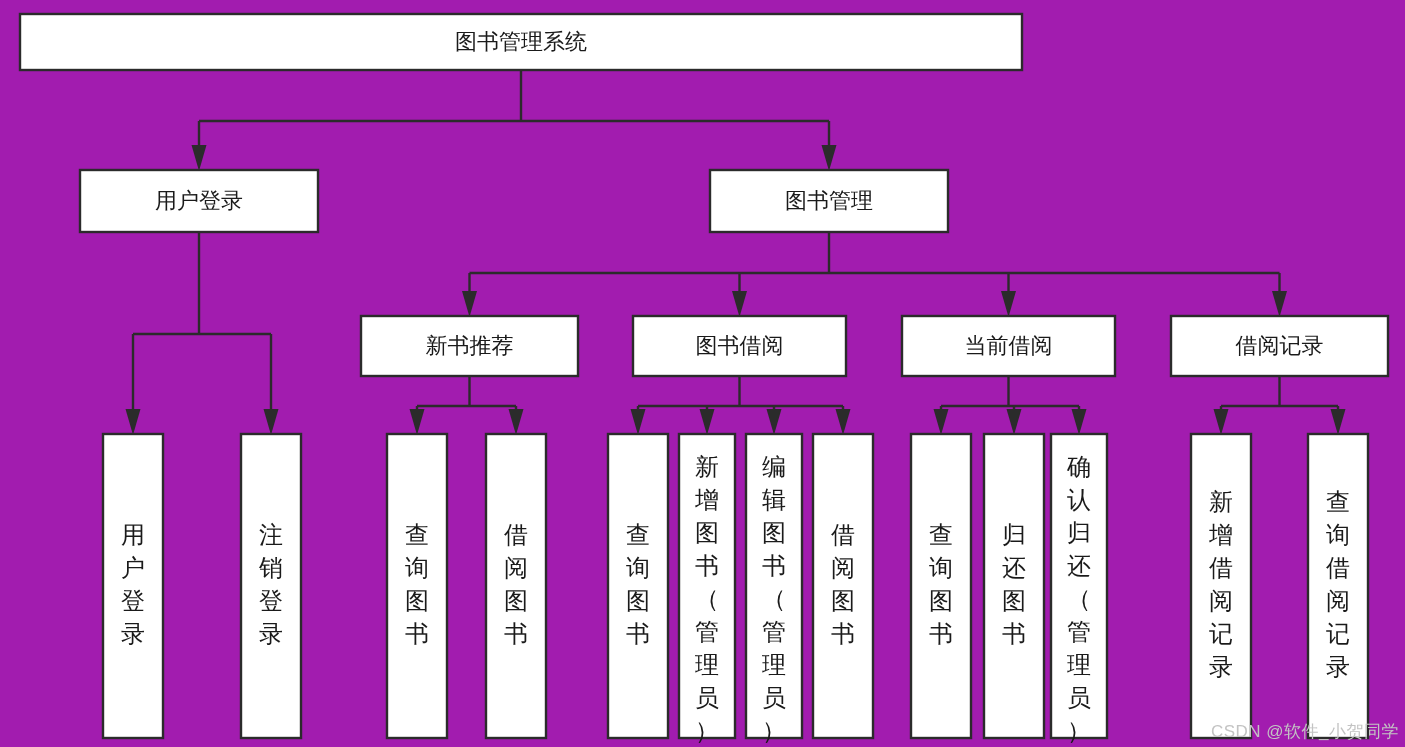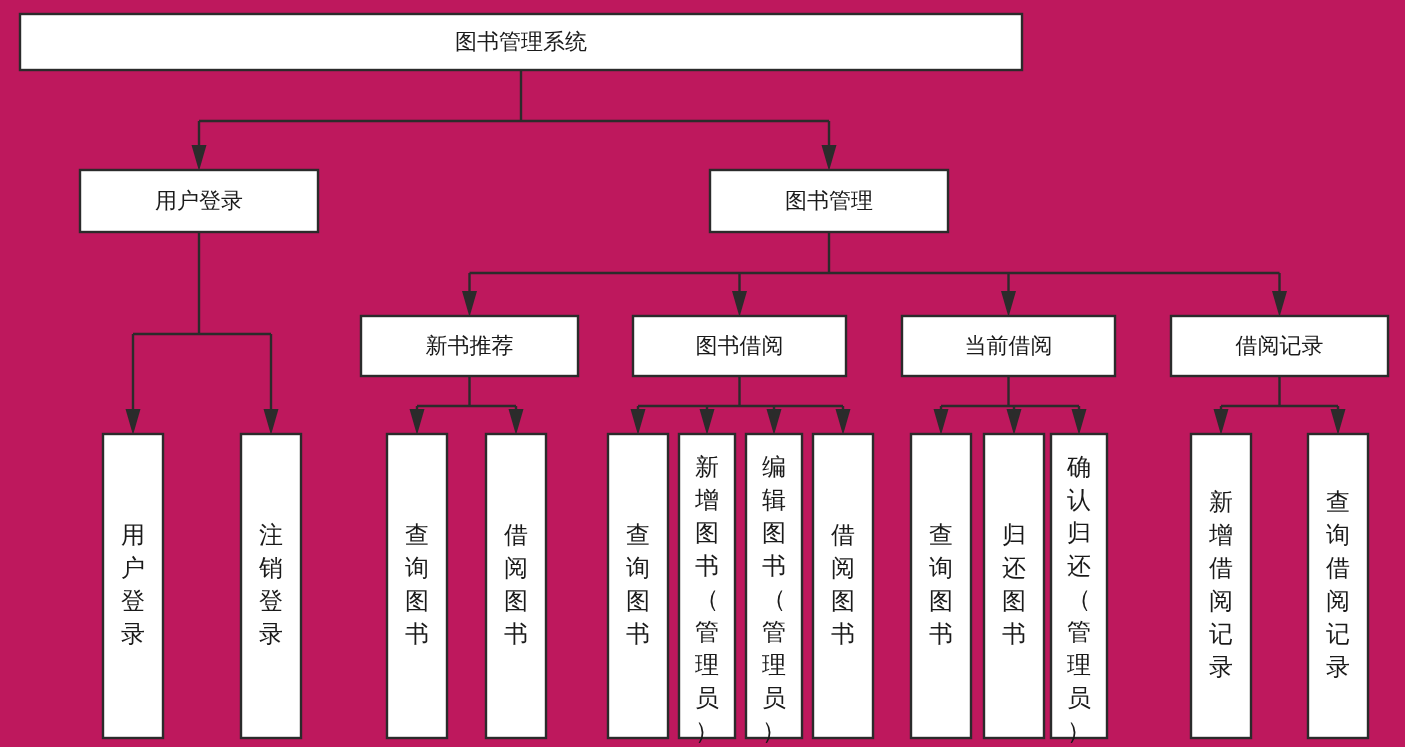--- a/index.html
+++ b/index.html
@@ -12,21 +12,21 @@
     width: 1405px;
     height: 747px;
     font-family: "Liberation Sans", "DejaVu Sans", sans-serif;
     overflow: hidden;
     position: relative;
   }
   #diagram-root {
     position: relative;
     width: 1405px;
     height: 747px;
-    background: #be185d;
+    background: #a21caf;
   }
   svg#tree-svg {
     position: absolute;
     top: 0;
     left: 0;
     width: 1405px;
     height: 747px;
   }
   .node-box {
     fill: #ffffff;
@@ -273,14 +273,15 @@
           <text class="node-label" font-size="24" x="1338" y="503.5">查</text>
           <text class="node-label" font-size="24" x="1338" y="536.5">询</text>
           <text class="node-label" font-size="24" x="1338" y="569.5">借</text>
           <text class="node-label" font-size="24" x="1338" y="602.5">阅</text>
           <text class="node-label" font-size="24" x="1338" y="635.5">记</text>
           <text class="node-label" font-size="24" x="1338" y="668.5">录</text>
         </g>
       </g>
   </svg>
 
+  <div class="watermark">CSDN @软件_小贺同学</div>
 
 </div>
 
 </body></html>

